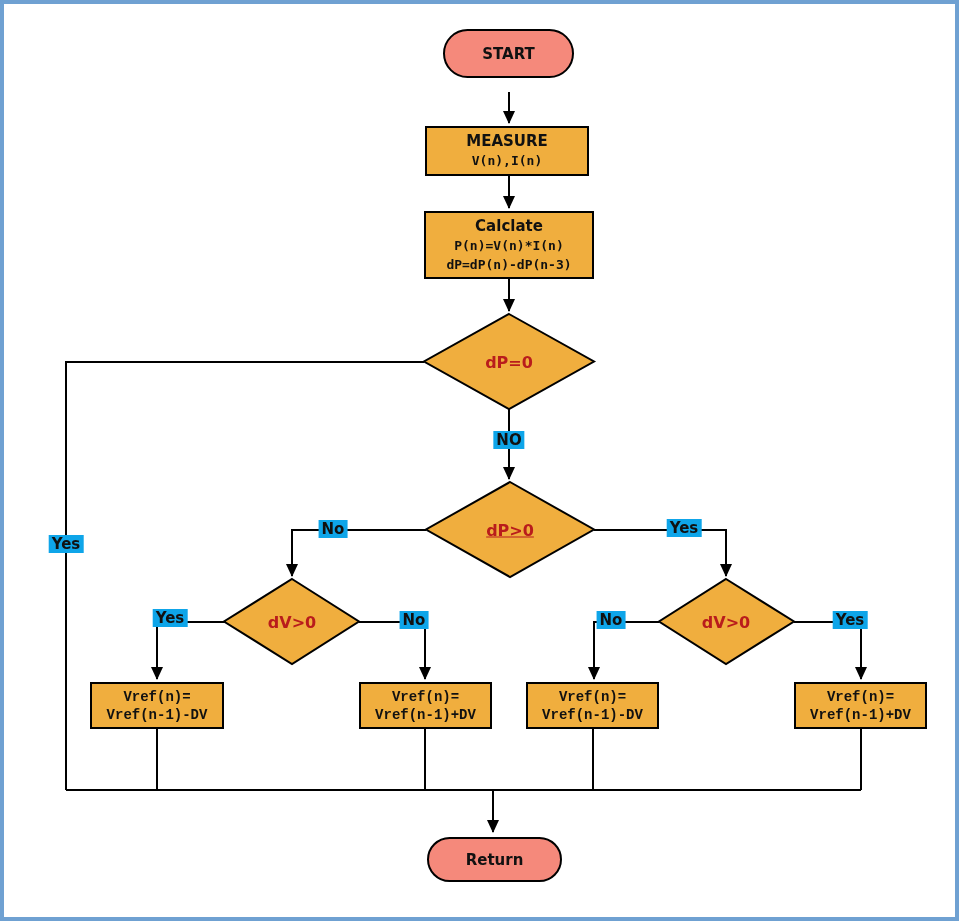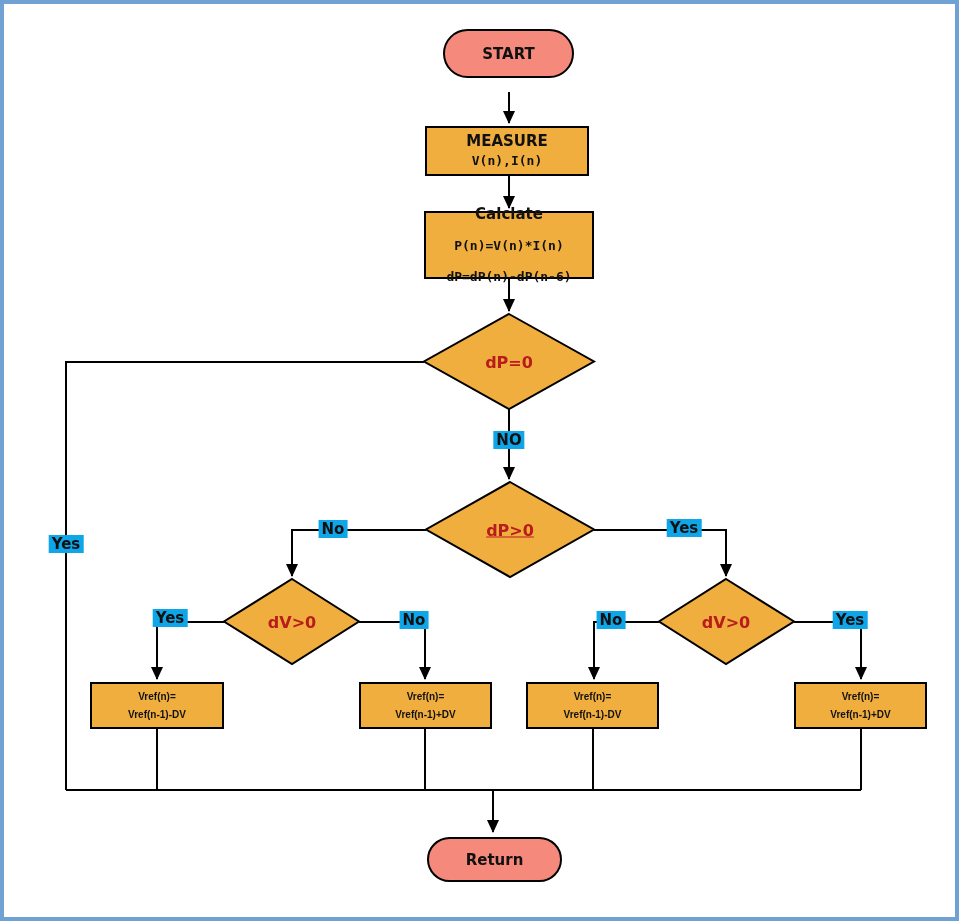--- a/index.html
+++ b/index.html
@@ -26,21 +26,21 @@
     border:2px solid #000000;
   }
   .pill{
     background:var(--node_fill_red,#F5897B);
     border:2px solid #000000;
     border-radius:26px;
     font-weight:bold;font-size:15px;
   }
   .t-sans{font-family:"DejaVu Sans", sans-serif;font-weight:bold;font-size:15px;line-height:19px;}
   .t-mono{font-family:"DejaVu Sans Mono", monospace;font-weight:bold;font-size:13px;line-height:19px;white-space:pre;}
-  .t-mono-sm{font-family:Liberation Sans, sans-serif;font-weight:bold;font-size:10px;line-height:18px;white-space:pre;}
+  .t-mono-sm{font-family:Liberation Mono, monospace;font-weight:bold;font-size:14px;line-height:18px;white-space:pre;}
   .diamond-label{
     position:absolute;
     transform:translate(-50%,-50%);
     font-weight:bold;font-size:16px;color:#b91c1c;
     font-family:"DejaVu Sans", sans-serif;
   }
   .edge-label{
     position:absolute;
     transform:translate(-50%,-50%);
     background:#0ea5e9;
@@ -89,24 +89,24 @@
 
   <div class="node pill" style="left:439px;top:25px;width:131px;height:49px;">
     <div>START</div>
   </div>
 
   <div class="node box" style="left:421px;top:122px;width:164px;height:50px;">
     <div class="t-sans">MEASURE</div>
     <div class="t-mono">V(n),I(n)</div>
   </div>
 
-  <div class="node box" style="left:420px;top:207px;width:170px;height:68px;gap:12px;">
+  <div class="node box" style="left:420px;top:207px;width:170px;height:68px;">
     <div class="t-sans">Calclate</div>
     <div class="t-mono">P(n)=V(n)*I(n)</div>
-    <div class="t-mono">dP=dP(n)-dP(n-6)</div>
+    <div class="t-mono">dP=dP(n)-dP(n-3)</div>
   </div>
 
   <div class="diamond-label" style="left:505px;top:358px;">dP=0</div>
   <div class="diamond-label" style="left:506px;top:526px;text-decoration:underline;">dP&gt;0</div>
   <div class="diamond-label" style="left:288px;top:618px;">dV&gt;0</div>
   <div class="diamond-label" style="left:722px;top:618px;">dV&gt;0</div>
 
   <div class="edge-label" style="left:62px;top:540px;">Yes</div>
   <div class="edge-label" style="left:505px;top:436px;">NO</div>
   <div class="edge-label" style="left:329px;top:525px;">No</div>

